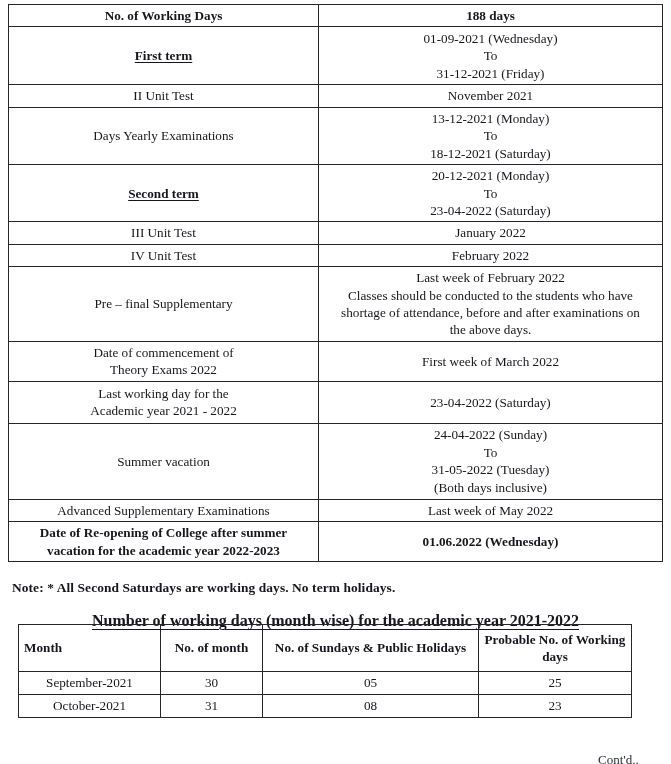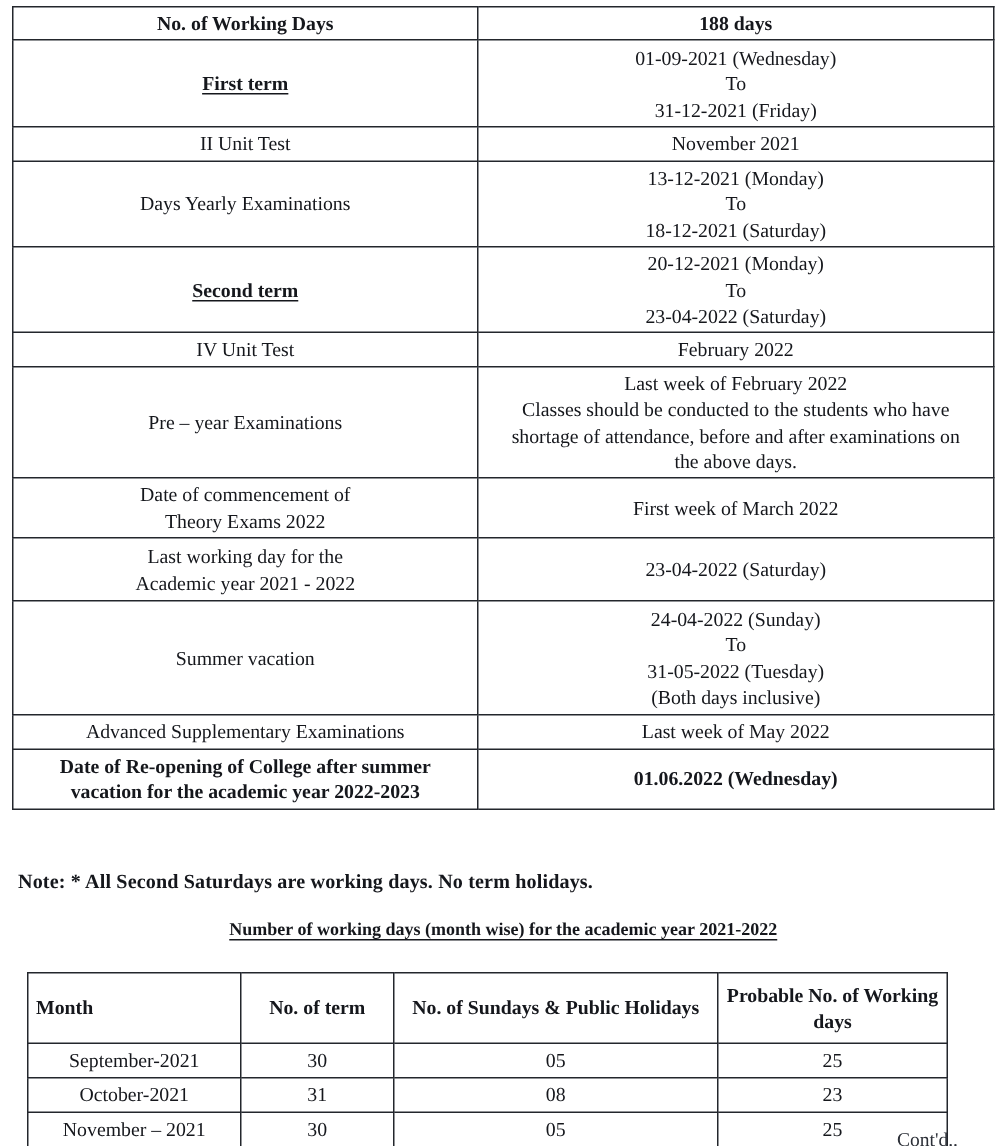--- a/index.html
+++ b/index.html
@@ -67,33 +67,33 @@
     white-space: nowrap;
   }
 
   
   .section-heading {
     position: absolute;
     left: 0;
     right: 0;
     top: 612px;
     text-align: center;
-    font-size: 12px;
+    font-size: 16px;
     font-weight: bold;
   }
   .section-heading span {
     text-decoration: underline;
     text-underline-offset: 2.5px;
   }
 
   
   .month-table {
     position: absolute;
     left: 18px;
-    top: 648px;
+    top: 624px;
     width: 597px;
     border-collapse: collapse;
     table-layout: fixed;
   }
   .month-table th,
   .month-table td {
     border: 1px solid #23262c;
     font-size: 13.2px;
     line-height: 1.3;
     padding: 2px 5px;
@@ -147,25 +147,29 @@
         </tr>
         <tr style="height: 57px;">
           <td>Days Yearly Examinations</td>
           <td class="ml">13-12-2021 (Monday)<br>To<br>18-12-2021 (Saturday)</td>
         </tr>
         <tr style="height: 57px;">
           <td class="cell-underline-bold">Second term</td>
           <td class="ml">20-12-2021 (Monday)<br>To<br>23-04-2022 (Saturday)</td>
         </tr>
         <tr style="height: 19px;">
+          <td>III Unit Test</td>
+          <td>January 2022</td>
+        </tr>
+        <tr style="height: 19px;">
           <td>IV Unit Test</td>
           <td>February 2022</td>
         </tr>
         <tr style="height: 73px;">
-          <td>Pre – year Examinations</td>
+          <td>Pre – final Supplementary</td>
           <td class="para ml">Last week of February 2022<br>Classes should be conducted to the students who have shortage of attendance, before and after examinations on the above days.</td>
         </tr>
         <tr style="height: 36px;">
           <td class="ml">Date of commencement of<br>Theory Exams 2022</td>
           <td>First week of March 2022</td>
         </tr>
         <tr style="height: 42px;">
           <td class="ml">Last working day for the<br>Academic year 2021 - 2022</td>
           <td>23-04-2022 (Saturday)</td>
         </tr>
@@ -193,42 +197,36 @@
   <table class="month-table">
     <colgroup>
       <col class="mt-c1">
       <col class="mt-c2">
       <col class="mt-c3">
       <col class="mt-c4">
     </colgroup>
     <thead>
       <tr id="month-head-row">
           <th class="mt-c1">Month</th>
-          <th class="mt-c2">No. of term</th>
+          <th class="mt-c2">No. of month</th>
           <th class="mt-c3">No. of Sundays &amp; Public Holidays</th>
           <th class="mt-c4">Probable No. of Working days</th>
         </tr>
     </thead>
     <tbody id="month-body">
         <tr>
           <td class="mt-c1">September-2021</td>
           <td class="mt-c2">30</td>
           <td class="mt-c3">05</td>
           <td class="mt-c4">25</td>
         </tr>
         <tr>
           <td class="mt-c1">October-2021</td>
           <td class="mt-c2">31</td>
           <td class="mt-c3">08</td>
           <td class="mt-c4">23</td>
         </tr>
-        <tr>
-          <td class="mt-c1">November – 2021</td>
-          <td class="mt-c2">30</td>
-          <td class="mt-c3">05</td>
-          <td class="mt-c4">25</td>
-        </tr>
       </tbody>
   </table>
 
   <div class="contd">Cont'd..</div>
 
 </div>
 
 </body></html>

